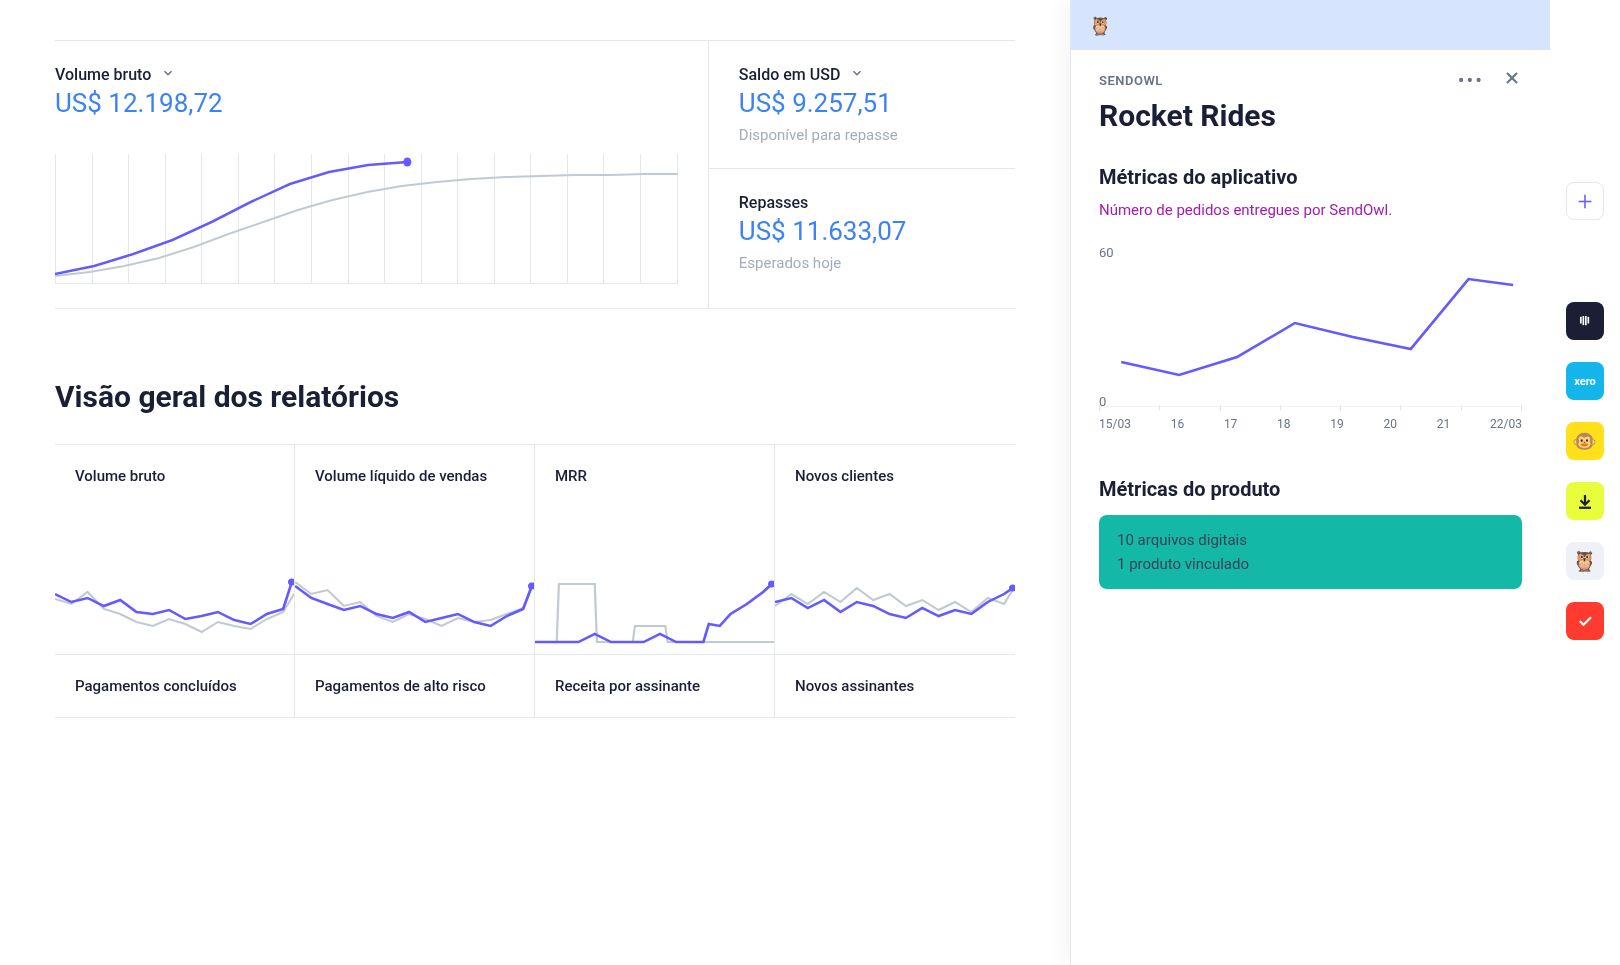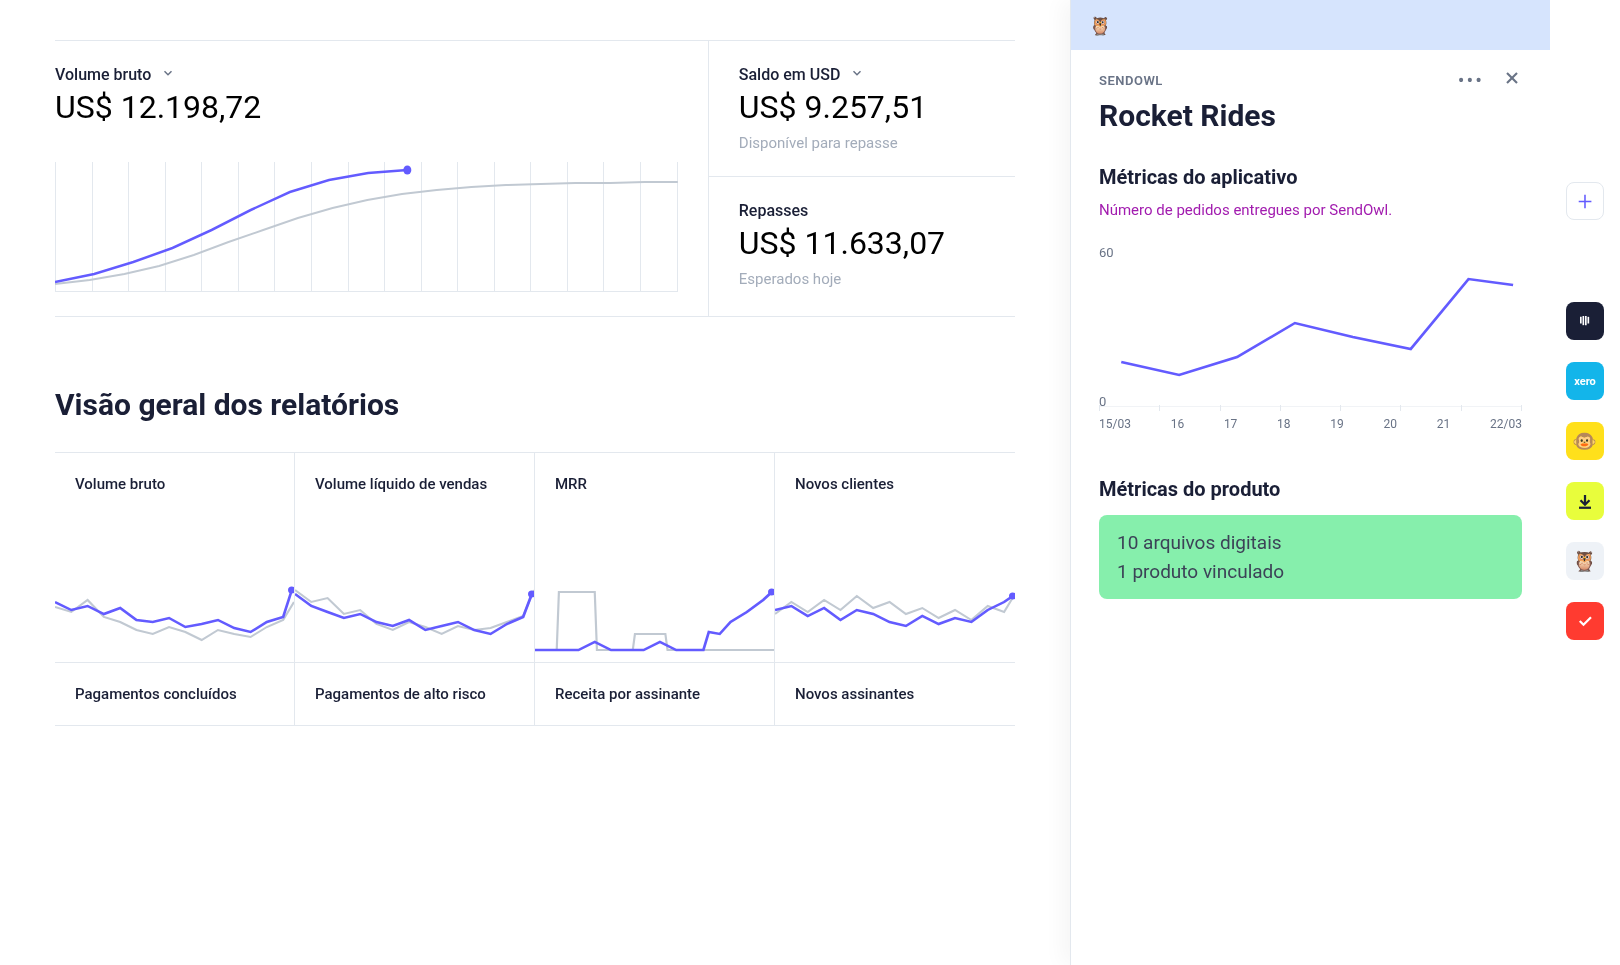--- a/index.html
+++ b/index.html
@@ -19,21 +19,21 @@
   h1{font-size:30px;font-weight:700;margin-bottom:30px;}
   h2{font-size:30px;font-weight:700;margin:70px 0 30px 0;}
   .top-row{display:flex;border-top:1px solid var(--border);border-bottom:1px solid var(--border);}
   .volume-col{flex:0 0 68%;padding:24px 30px 24px 0;}
   .balance-col{flex:1;border-left:1px solid var(--border);display:flex;flex-direction:column;}
   .balance-cell{padding:24px 0 24px 30px;}
   .balance-cell + .balance-cell{border-top:1px solid var(--border);}
   .kpi-label-row{display:flex;align-items:center;gap:10px;}
   .kpi-label{font-size:16px;font-weight:500;color:var(--ink);}
   .chev{color:var(--ink-muted);}
-  .kpi-value{font-size:32px;font-weight:400;color:#000000;margin-top:4px;}
+  .kpi-value{font-size:26px;font-weight:400;color:#3b82f6;margin-top:4px;}
   .kpi-sub{font-size:15px;color:var(--ink-light);margin-top:8px;}
   .chart-wrap{position:relative;height:130px;margin-top:36px;}
   .grid-lines{position:absolute;inset:0;display:flex;justify-content:space-between;}
   .grid-lines span{width:1px;background:var(--grid);height:100%;}
   .chart-wrap svg{position:absolute;inset:0;width:100%;height:100%;}
   .baseline{position:absolute;left:0;right:0;bottom:0;height:1px;background:var(--grid);}
 
   
   .reports{display:grid;grid-template-columns:repeat(4,1fr);border-top:1px solid var(--border);}
   .report-cell{border-right:1px solid var(--border);border-bottom:1px solid var(--border);padding:22px 20px;min-height:210px;position:relative;}
@@ -56,21 +56,21 @@
   .panel-section{margin-top:32px;}
   .panel-h3{font-size:20px;font-weight:700;color:var(--ink);}
   .panel-desc{font-size:15px;color:#a21caf;margin-top:12px;}
   .panel-chart{position:relative;height:200px;margin-top:26px;}
   .axis-top{position:absolute;top:0;left:0;font-size:13px;color:var(--ink-muted);}
   .axis-bot{position:absolute;bottom:36px;left:0;font-size:13px;color:var(--ink-muted);}
   .panel-chart svg{position:absolute;top:22px;left:0;right:0;height:140px;width:100%;}
   .xaxis{position:absolute;bottom:14px;left:0;right:0;display:flex;justify-content:space-between;font-size:12px;color:var(--ink-muted);margin-top:48px;}
   .xaxis-ticks{position:absolute;bottom:34px;left:0;right:0;height:6px;display:flex;justify-content:space-between;}
   .xaxis-ticks span{width:1px;height:6px;background:var(--grid);}
-  .product-box{background:#86efac;border-radius:8px;padding:16px 18px;margin-top:14px;font-size:19px;color:#3c4257;}
+  .product-box{background:#14b8a6;border-radius:8px;padding:16px 18px;margin-top:14px;font-size:15px;color:#3c4257;}
   .product-box div+div{margin-top:6px;}
 
   
   .rail{width:70px;padding:10px 0;display:flex;flex-direction:column;align-items:center;gap:22px;background:#fff;}
   .rail-btn{width:38px;height:38px;border-radius:8px;display:flex;align-items:center;justify-content:center;font-size:20px;cursor:pointer;}
   .rail-spacer{height:38px;}
   .rail .plus{border:1px solid var(--border);color:var(--accent);font-size:26px;font-weight:300;}
   .rail .intercom{background:#1a1f36;color:#fff;}
   .rail .xero{background:#13b5ea;color:#fff;font-size:11px;font-weight:700;}
   .rail .mailchimp{background:#ffe01b;}

